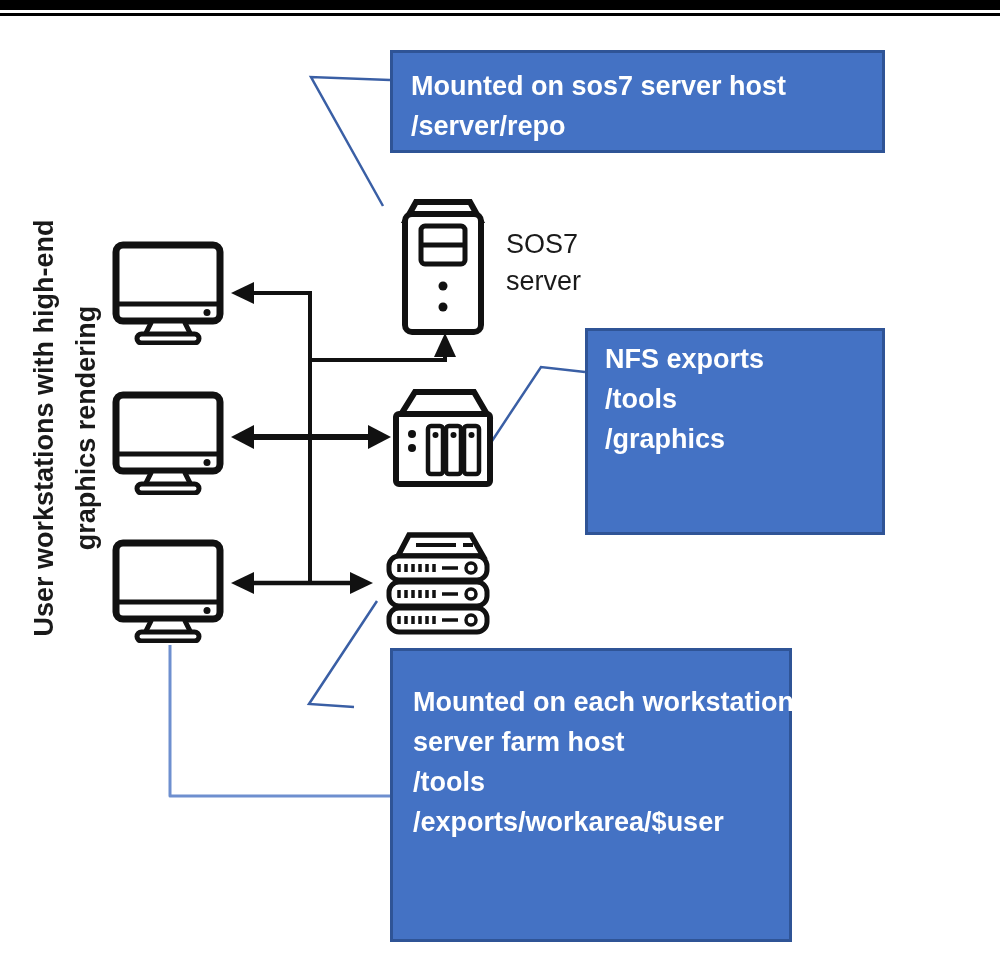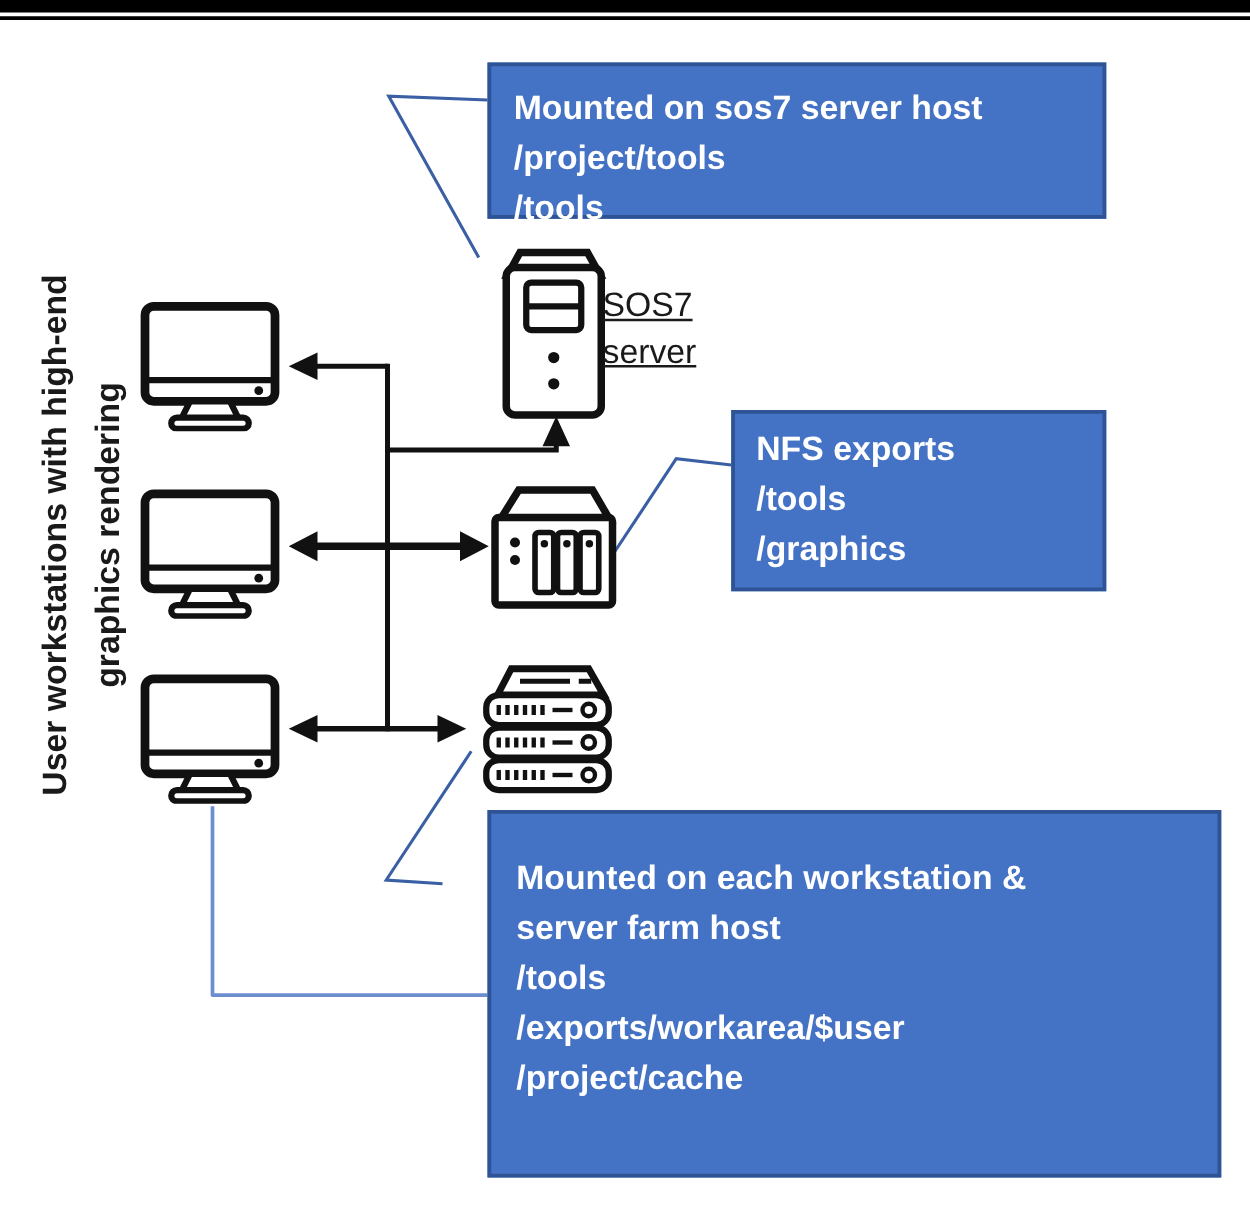--- a/index.html
+++ b/index.html
@@ -13,31 +13,31 @@
   .overlay { position:absolute; left:0; top:0; width:1000px; height:970px; pointer-events:none; }
   .icon    { position:absolute; }
 
   .vlabel {
     position:absolute; left:-170px; top:386px; width:470px; height:84px;
     transform:rotate(-90deg); transform-origin:center;
     text-align:center; font-size:27px; font-weight:600; color:#1a1a1a; line-height:42px;
   }
 
   .nodelabel { position:absolute; font-size:27px; font-weight:500; color:#1a1a1a; line-height:37px; }
-  #sos7-label { left:482px; top:226px; width:102px;text-decoration:underline; }
+  #sos7-label { left:506px; top:226px; width:102px; }
   #farm-label { left:506px; top:556px; width:102px; }
 
   .callout {
     position:absolute; background:#4472C4; border:3px solid #2F5496;
     color:#ffffff; font-weight:bold; font-size:27px; line-height:40px;
   }
   .callout .line { white-space:nowrap; }
-  #callout-top    { left:390px; top:50px;  width:495px; height:125px; padding:13px 18px; }
-  #callout-nfs    { left:585px; top:328px; width:300px; height:145px; padding:8px 17px; }
-  #callout-bottom { left:390px; top:648px; width:587px; height:294px; padding:31px 20px; }
+  #callout-top    { left:390px; top:50px;  width:495px; height:103px; padding:13px 18px; }
+  #callout-nfs    { left:585px; top:328px; width:300px; height:207px; padding:8px 17px; }
+  #callout-bottom { left:390px; top:648px; width:402px; height:294px; padding:31px 20px; }
 </style>
 </head>
 <body>
 
 <div class="canvas">
 
   <div class="topbar"></div>
   <div class="topline"></div>
 
   <div class="vlabel">User workstations with high-end graphics rendering</div>
@@ -165,31 +165,30 @@
         <line x1="43" y1="88" x2="43" y2="96"></line>
           <line x1="50" y1="88" x2="50" y2="96"></line>
         <line x1="58" y1="92" x2="74" y2="92"></line>
       </g>
       <circle cx="87" cy="92" r="5" fill="#fff" stroke="#111" stroke-width="3.5"></circle>
     </g>
   </svg>
 
   <div class="callout" id="callout-top">
       <div class="line">Mounted on sos7 server host</div>
-      <div class="line">/project/tools</div>
+      <div class="line">/server/repo</div>
       <div class="line">/tools</div>
     </div>
 
   <div class="callout" id="callout-nfs">
       <div class="line">NFS exports</div>
       <div class="line">/tools</div>
       <div class="line">/graphics</div>
     </div>
 
   <div class="callout" id="callout-bottom">
       <div class="line">Mounted on each workstation &amp;</div>
       <div class="line">server farm host</div>
       <div class="line">/tools</div>
       <div class="line">/exports/workarea/$user</div>
-      <div class="line">/project/cache</div>
     </div>
 
 </div>
 
 </body></html>

